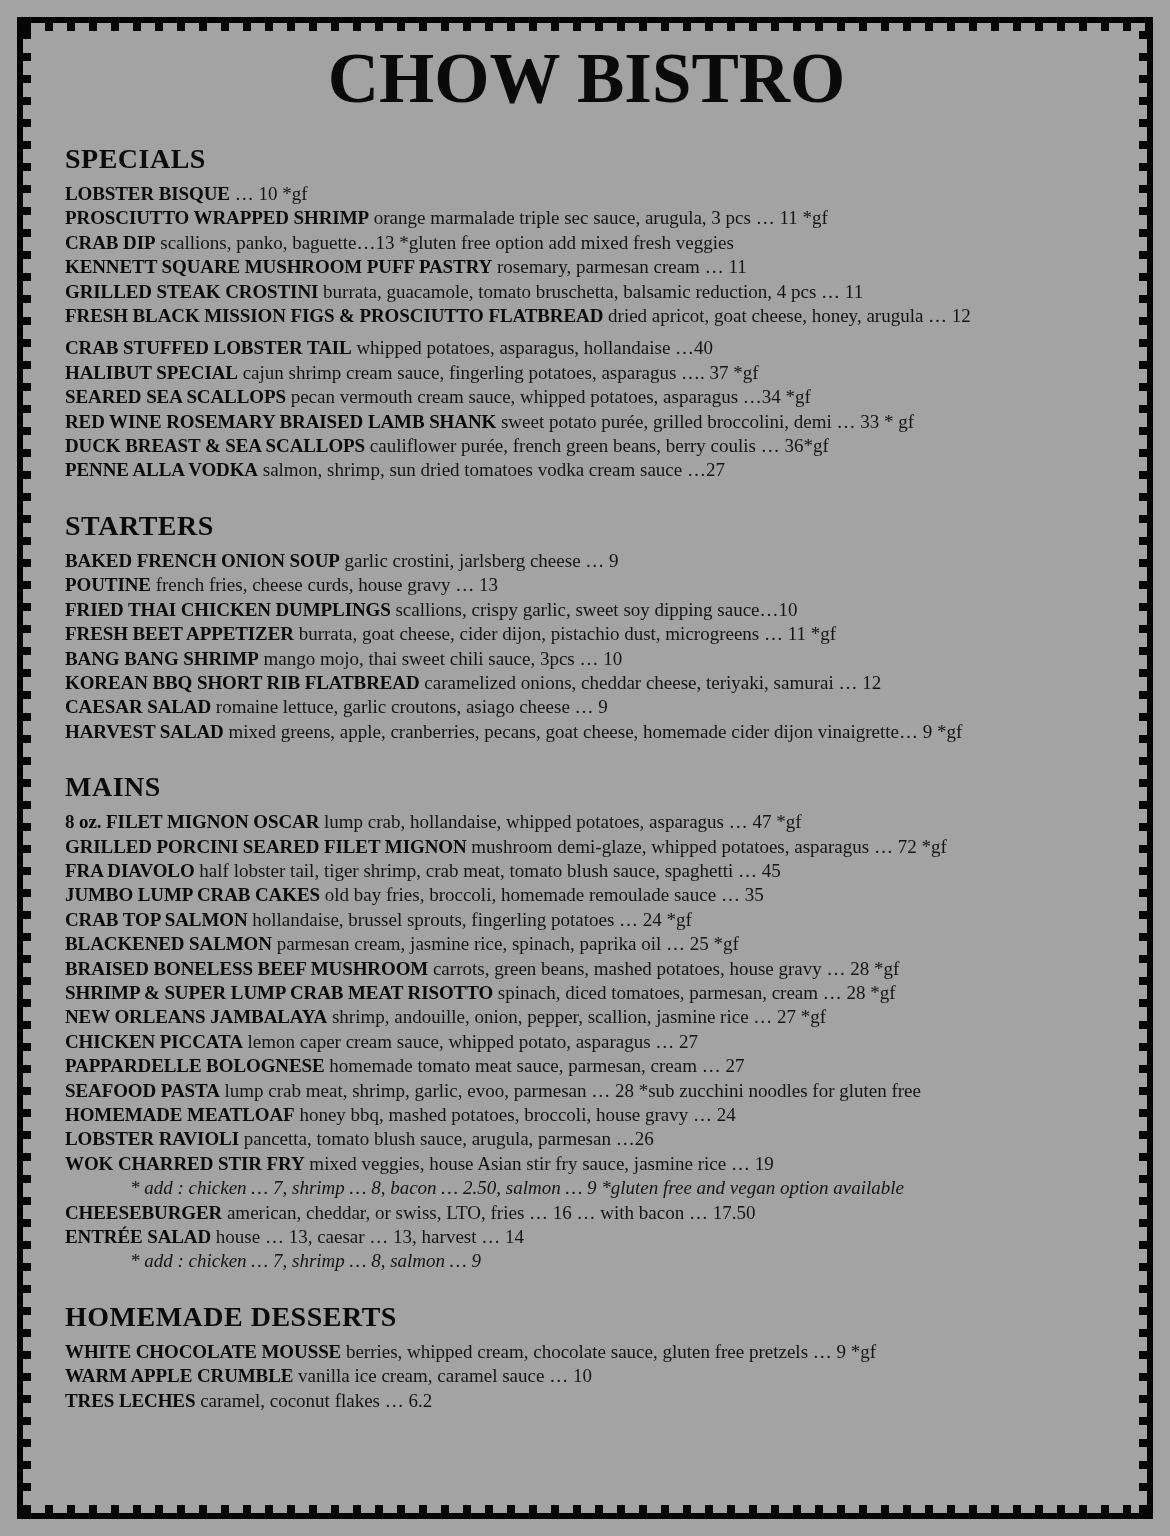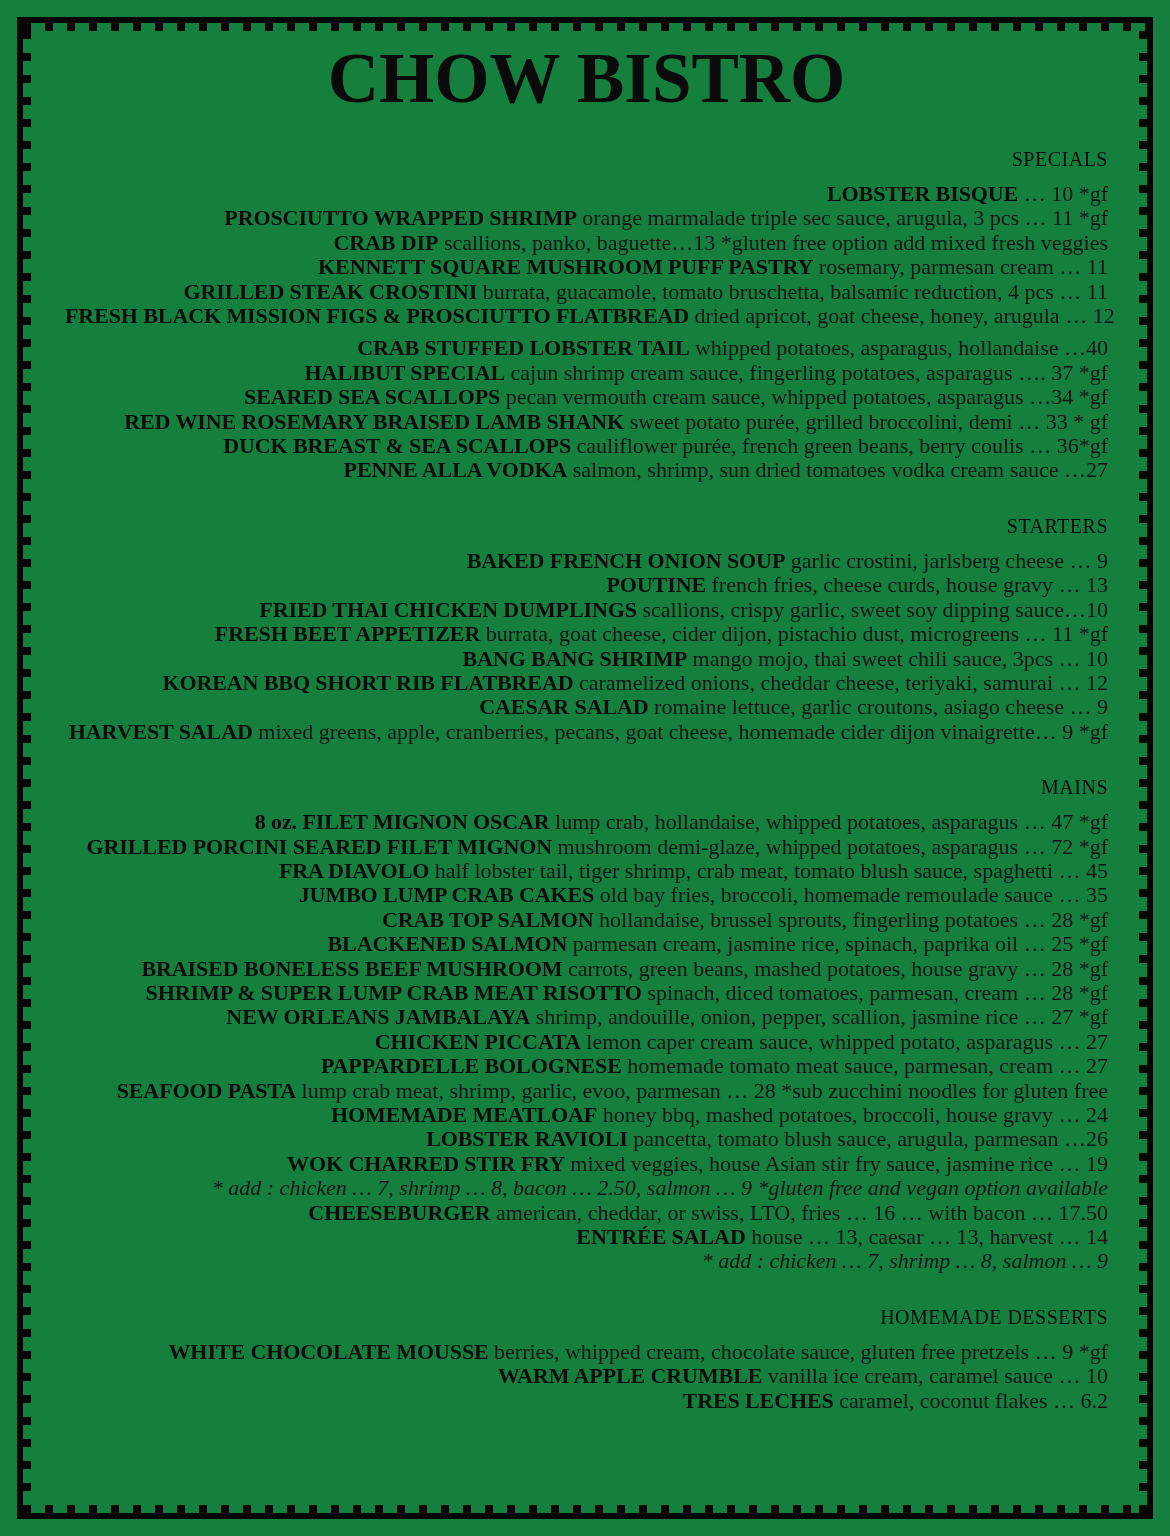--- a/index.html
+++ b/index.html
@@ -1,19 +1,19 @@
 <!DOCTYPE html>
 <html><head>
 <meta charset="utf-8">
 <style>
   html,body{margin:0;padding:0;background:#ffffff;}
   .page{
     position:relative;
     width:1170px;height:1536px;
-    background:#15803d;
+    background:#a3a3a3;
     overflow:hidden;
     font-family:"Liberation Serif", serif;
     color:#0b0b0b;
   }
   .frame{
     position:absolute;
     inset:17px;
     border:6px solid #050505;
     pointer-events:none;
   }
@@ -36,31 +36,30 @@
     text-align:center;
     font-size:71px;
     line-height:76px;
     font-weight:bold;
     letter-spacing:0px;
     color:#0a0a0a;
   }
   .section{margin-top:27px;}
   .section-heading{
     margin:0 0 7px 0;
-    text-align:right;
-    font-size:20px;
+    text-align:left;
+    font-size:28px;
     line-height:32px;
-    font-weight:normal;
+    font-weight:bold;
     letter-spacing:0.5px;
   }
   .menu-item{
-    font-size:22px;
+    font-size:19px;
     line-height:24.4px;
     white-space:nowrap;
-    text-align:right;
   }
   .menu-item.gap{margin-top:8px;}
   .menu-item.indent{padding-left:65px;font-style:italic;}
   .nm{font-weight:bold;letter-spacing:-0.1px;}
   .ds{font-weight:normal;color:#141414;}
 </style>
 </head>
 <body>
 
 <div class="page">
@@ -128,21 +127,21 @@
     <h2 class="section-heading">MAINS</h2>
     <div class="section-items">
   <div class="menu-item"><span class="nm">8 oz. FILET MIGNON OSCAR</span> <span class="ds">lump crab, hollandaise, whipped potatoes, asparagus … 47 *gf</span></div>
 
   <div class="menu-item"><span class="nm">GRILLED PORCINI SEARED FILET MIGNON</span> <span class="ds">mushroom demi-glaze, whipped potatoes, asparagus … 72 *gf</span></div>
 
   <div class="menu-item"><span class="nm">FRA DIAVOLO</span> <span class="ds">half lobster tail, tiger shrimp, crab meat, tomato blush sauce, spaghetti … 45</span></div>
 
   <div class="menu-item"><span class="nm">JUMBO LUMP CRAB CAKES</span> <span class="ds">old bay fries, broccoli, homemade remoulade sauce … 35</span></div>
 
-  <div class="menu-item"><span class="nm">CRAB TOP SALMON</span> <span class="ds">hollandaise, brussel sprouts, fingerling potatoes … 28 *gf</span></div>
+  <div class="menu-item"><span class="nm">CRAB TOP SALMON</span> <span class="ds">hollandaise, brussel sprouts, fingerling potatoes … 24 *gf</span></div>
 
   <div class="menu-item"><span class="nm">BLACKENED SALMON</span> <span class="ds">parmesan cream, jasmine rice, spinach, paprika oil … 25 *gf</span></div>
 
   <div class="menu-item"><span class="nm">BRAISED BONELESS BEEF MUSHROOM</span> <span class="ds">carrots, green beans, mashed potatoes, house gravy … 28 *gf</span></div>
 
   <div class="menu-item"><span class="nm">SHRIMP &amp; SUPER LUMP CRAB MEAT RISOTTO</span> <span class="ds">spinach, diced tomatoes, parmesan, cream … 28 *gf</span></div>
 
   <div class="menu-item"><span class="nm">NEW ORLEANS JAMBALAYA</span> <span class="ds">shrimp, andouille, onion, pepper, scallion, jasmine rice … 27 *gf</span></div>
 
   <div class="menu-item"><span class="nm">CHICKEN PICCATA</span> <span class="ds">lemon caper cream sauce, whipped potato, asparagus … 27</span></div>

